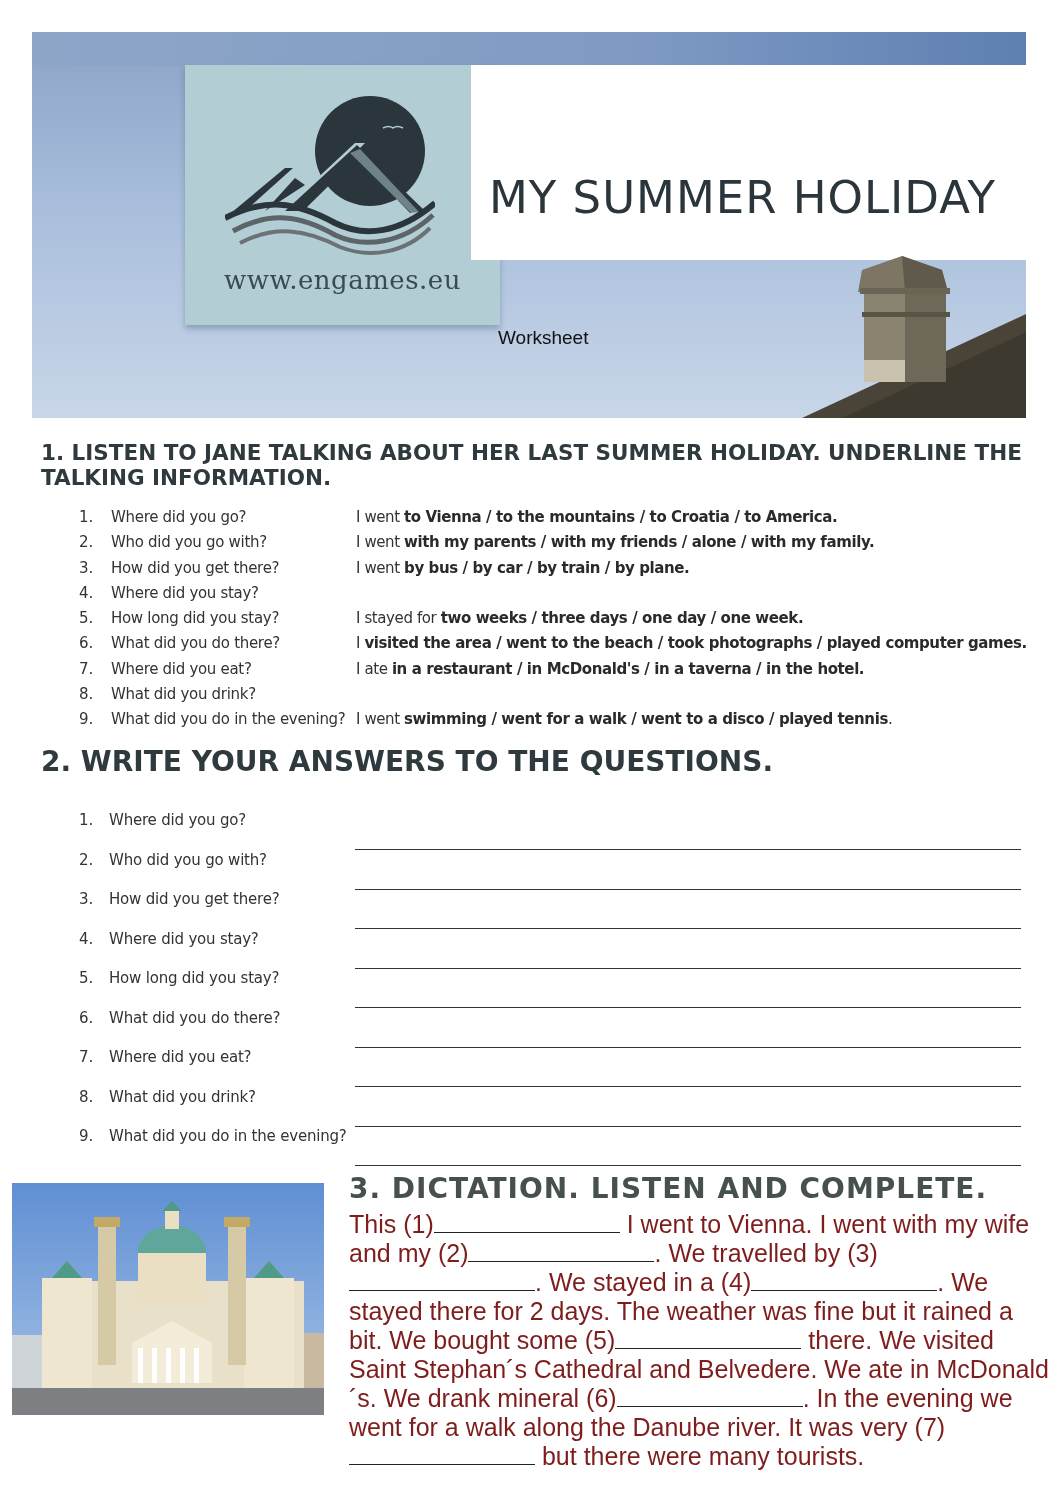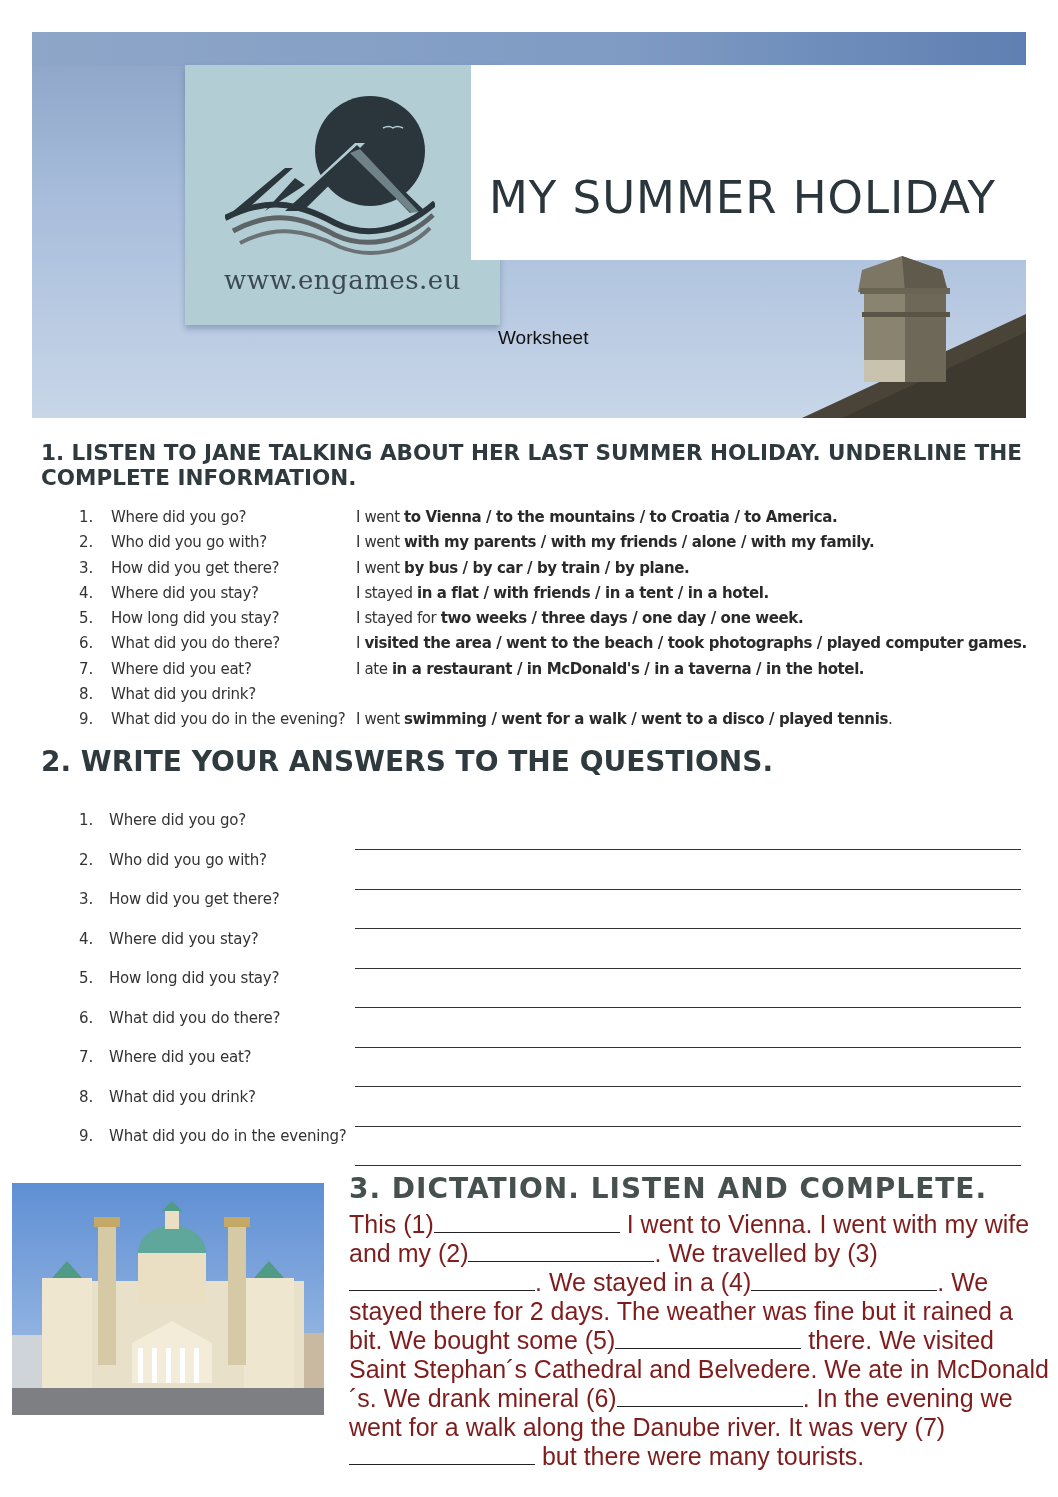--- a/index.html
+++ b/index.html
@@ -116,21 +116,21 @@
       <path d="M56 40 L60 18 L100 4 L140 18 L146 40 Z" fill="#7d7664"></path>
       <path d="M100 4 L140 18 L146 40 L103 40 Z" fill="#5f5a4b"></path>
       <rect x="60" y="60" width="88" height="5" fill="#5a5446"></rect>
       <rect x="58" y="36" width="90" height="6" fill="#6a6454"></rect>
     </svg>
   </div>
 </div>
 
 <div class="h1 s1">
   <div>1. LISTEN TO JANE TALKING ABOUT HER LAST SUMMER HOLIDAY. UNDERLINE THE</div>
-  <div>COMPLETE INFORMATION.</div>
+  <div>TALKING INFORMATION.</div>
 </div>
 
 <div class="list1">
   <div class="row1">
     <span class="num">1.</span>
     <span class="q">Where did you go?</span>
     <span class="a"><span>I went </span><b>to Vienna / to the mountains / to Croatia / to America.</b><span></span></span>
   </div>
   <div class="row1">
     <span class="num">2.</span>
@@ -138,21 +138,20 @@
     <span class="a"><span>I went </span><b>with my parents / with my friends / alone / with my family.</b><span></span></span>
   </div>
   <div class="row1">
     <span class="num">3.</span>
     <span class="q">How did you get there?</span>
     <span class="a"><span>I went </span><b>by bus / by car / by train / by plane.</b><span></span></span>
   </div>
   <div class="row1">
     <span class="num">4.</span>
     <span class="q">Where did you stay?</span>
-    <span class="a"><span>I stayed </span><b>in a flat / with friends / in a tent / in a hotel.</b><span></span></span>
   </div>
   <div class="row1">
     <span class="num">5.</span>
     <span class="q">How long did you stay?</span>
     <span class="a"><span>I stayed for </span><b>two weeks / three days / one day / one week.</b><span></span></span>
   </div>
   <div class="row1">
     <span class="num">6.</span>
     <span class="q">What did you do there?</span>
     <span class="a"><span>I </span><b>visited the area / went to the beach / took photographs / played computer games.</b><span></span></span>

